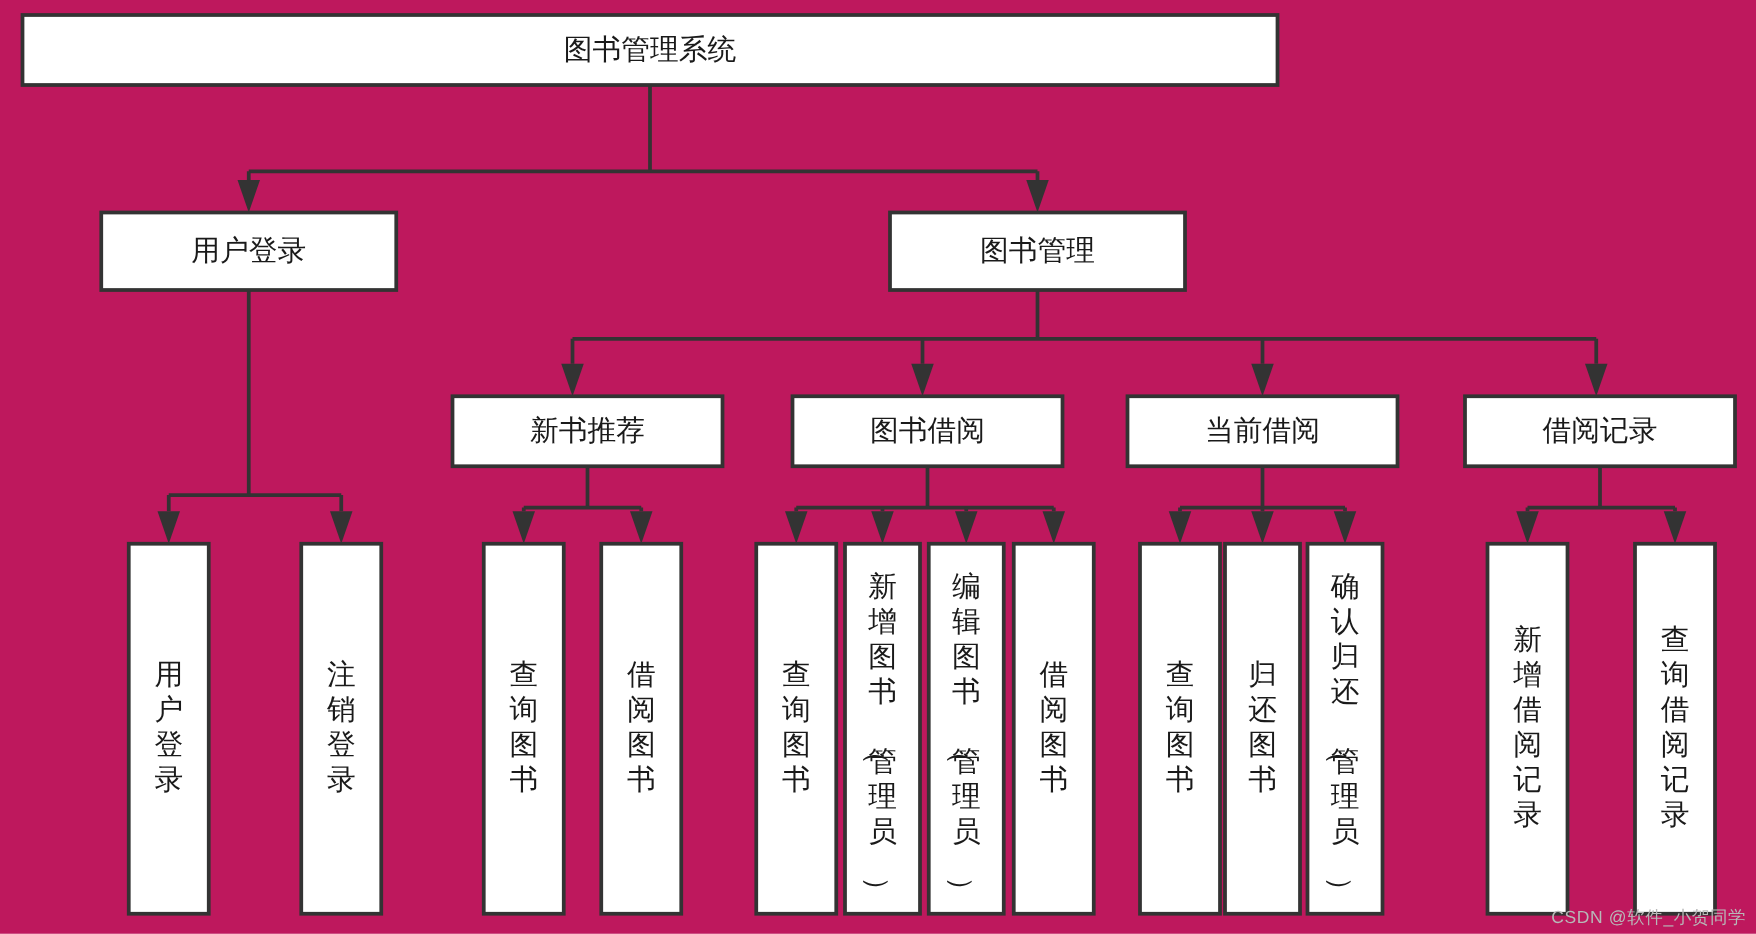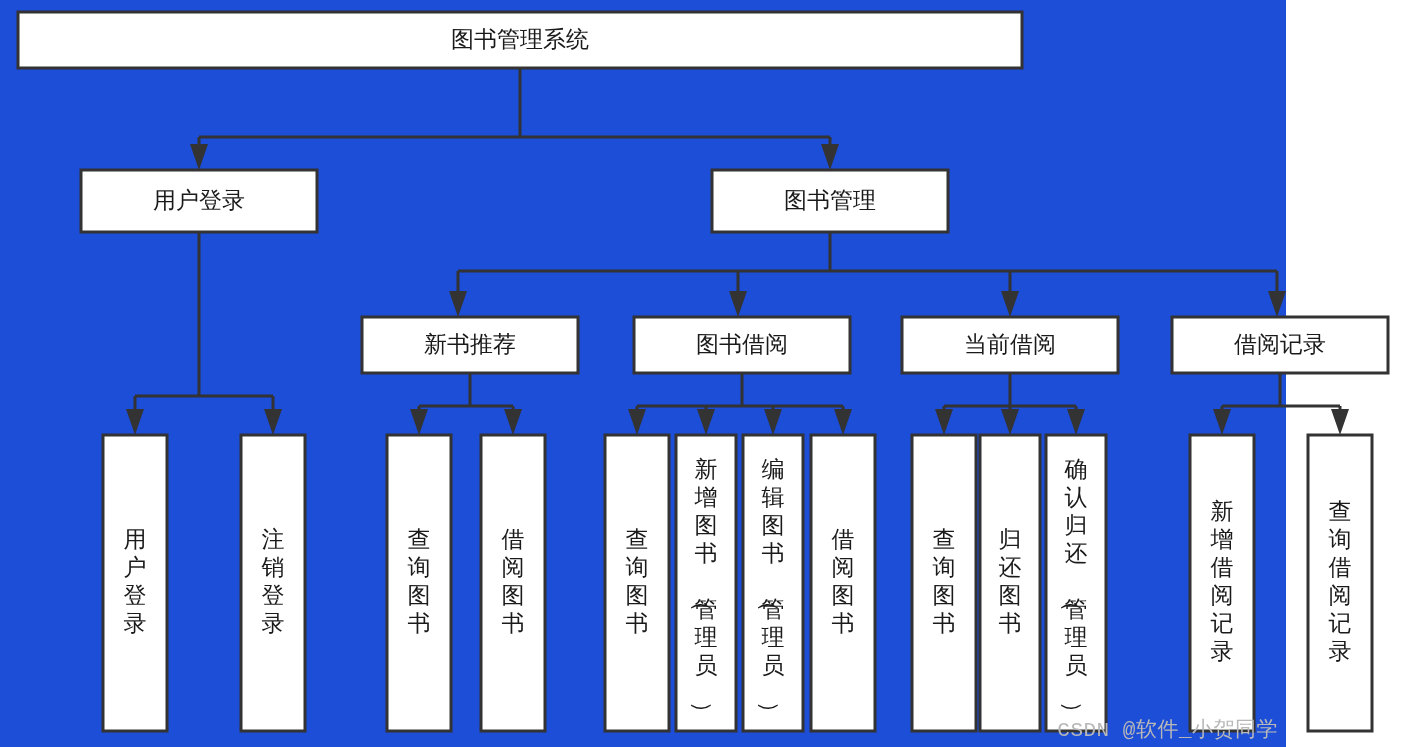--- a/index.html
+++ b/index.html
@@ -8,23 +8,23 @@
     background: #ffffff;
   }
   body {
     width: 1405px;
     height: 747px;
     font-family: "Liberation Sans", "DejaVu Sans", sans-serif;
     overflow: hidden;
   }
   #diagram-root {
     position: relative;
-    width: 1286px;
+    width: 1405px;
     height: 747px;
-    background: #1d4ed8;
+    background: #be185d;
   }
   svg#tree-svg {
     position: absolute;
     left: 0;
     top: 0;
     width: 1405px;
     height: 747px;
     display: block;
   }
   .node-box {
@@ -50,22 +50,22 @@
     fill: none;
   }
   .arrow-head {
     fill: #333333;
     stroke: none;
   }
   .watermark {
     position: absolute;
     right: 8px;
     bottom: 4px;
-    font-family: Liberation Mono, monospace;
-    font-size: 21px;
+    font-family: Liberation Sans, sans-serif;
+    font-size: 14px;
     color: #b8b8b8;
     letter-spacing: 0.5px;
     white-space: nowrap;
     pointer-events: none;
   }
 </style>
 </head>
 <body>
 
 <div id="diagram-root">

